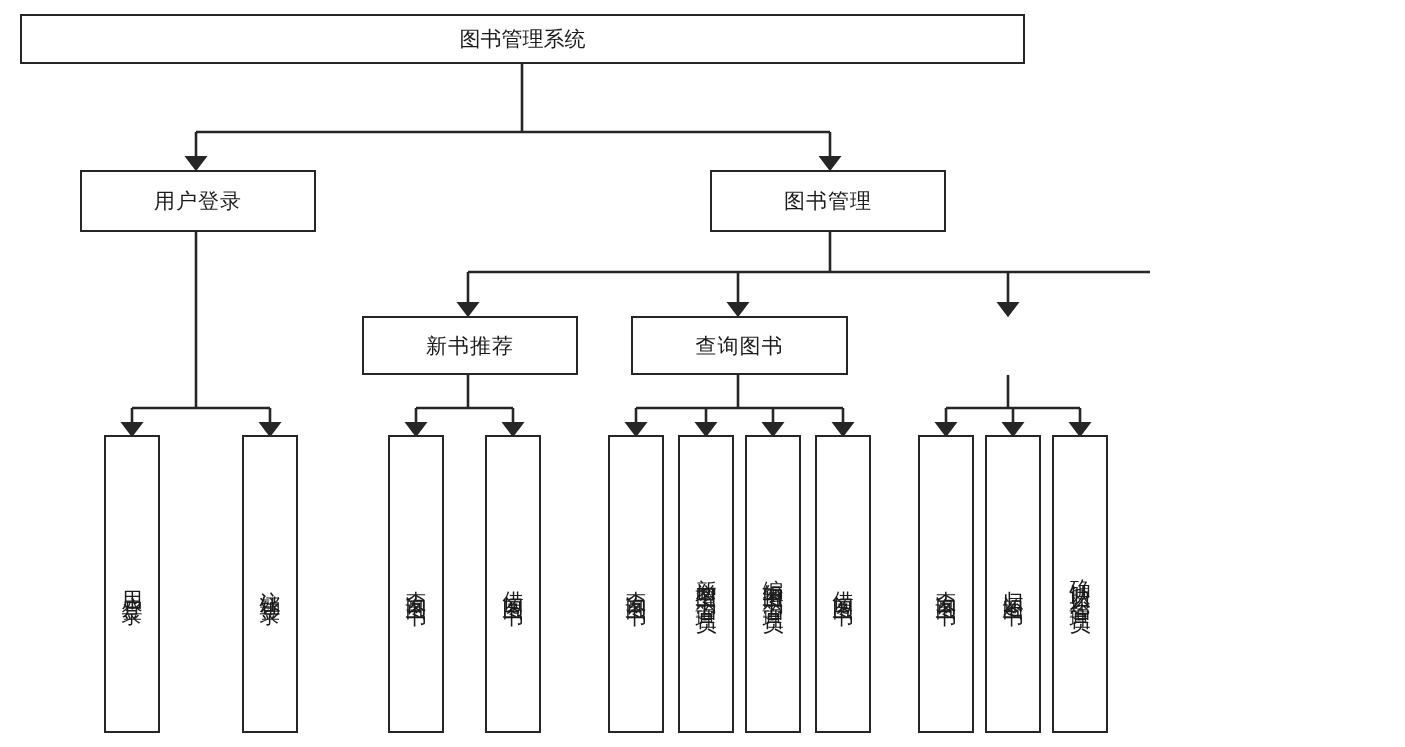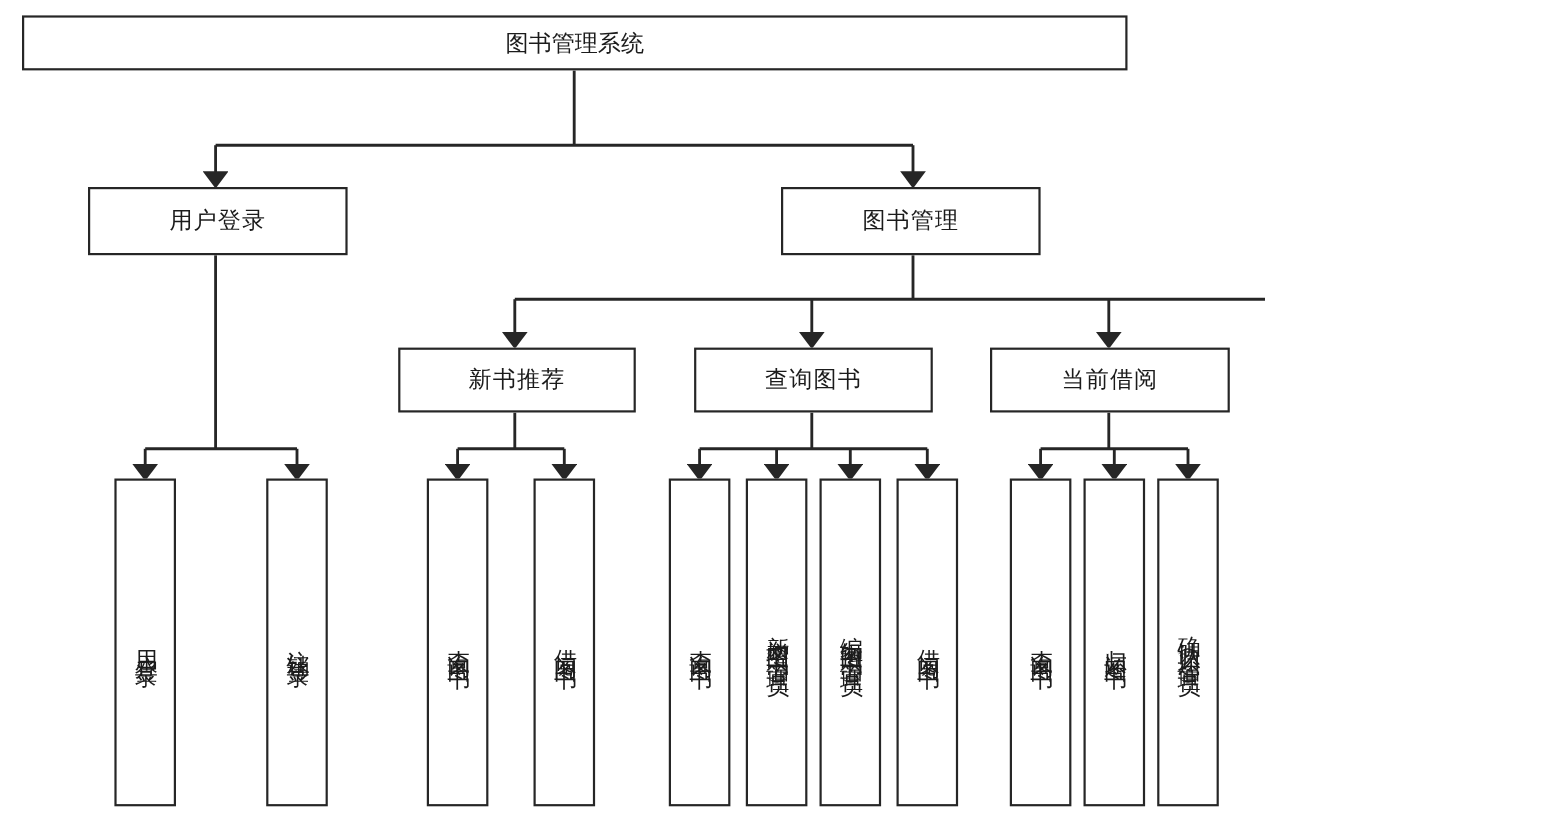--- a/index.html
+++ b/index.html
@@ -132,23 +132,20 @@
   <div class="node node-h" style="left:710px; top:170px; width:236px; height:62px;">
     <span>图书管理</span>
   </div>
 
   <div class="node node-h" style="left:362px; top:316px; width:216px; height:59px;align-items:center;">
     <span>新书推荐</span>
   </div>
   <div class="node node-h" style="left:631px; top:316px; width:217px; height:59px;">
     <span>查询图书</span>
   </div>
-  <div class="node node-h" style="left:900px; top:316px; width:218px; height:59px;">
-    <span>当前借阅</span>
-  </div>
 
   <div class="node node-v" style="left:104px; top:435px; width:56px; height:298px;">
     <span>用户登录</span>
   </div>
   <div class="node node-v" style="left:242px; top:435px; width:56px; height:298px;">
     <span>注销登录</span>
   </div>
 
   <div class="node node-v" style="left:388px; top:435px; width:56px; height:298px;">
     <span>查询图书</span>

